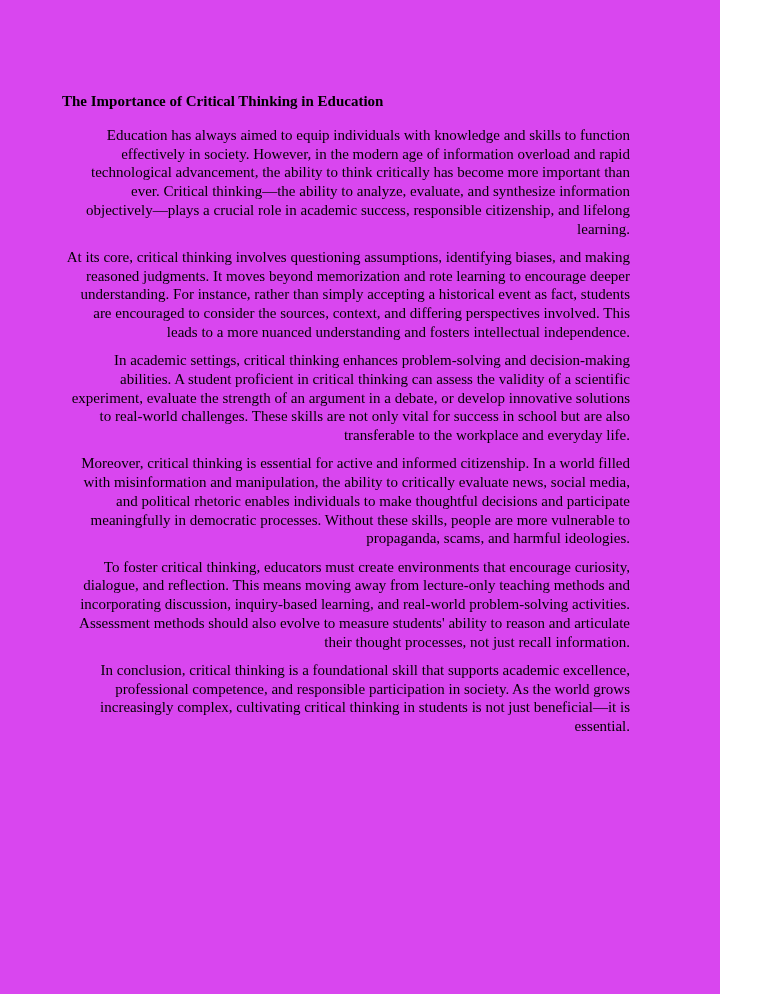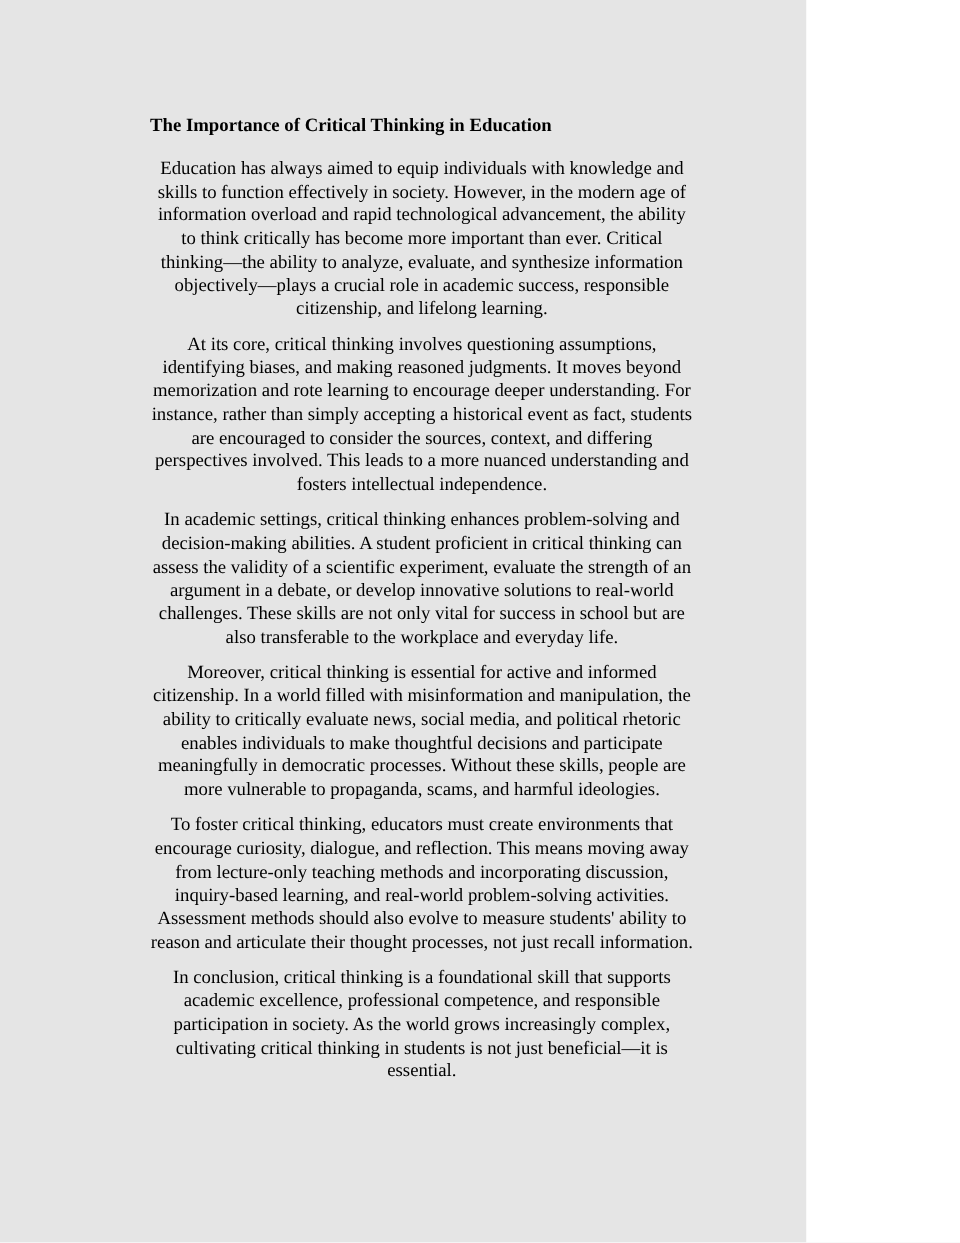--- a/index.html
+++ b/index.html
@@ -7,37 +7,37 @@
     padding: 0;
     background: #ffffff;
   }
   body {
     width: 768px;
     height: 994px;
     overflow: hidden;
   }
   .page {
     box-sizing: border-box;
-    width: 645px;
+    width: 720px;
     height: 994px;
-    background: #e5e5e5;
-    padding: 92px 90px 0 120px;
+    background: #d946ef;
+    padding: 92px 90px 0 62px;
     font-family: "Liberation Serif", "DejaVu Serif", serif;
     font-size: 15px;
     line-height: 18.75px;
     color: #000000;
   }
   .doc-title {
     font-size: 15px;
     font-weight: bold;
     margin: 0 0 15px 0;
   }
   .doc-paragraph {
     margin: 0 0 9.5px 0;
-    text-align: center;
+    text-align: right;
   }
 </style>
 </head>
 <body>
 
 <div class="page">
   <h1 class="doc-title">The Importance of Critical Thinking in Education</h1>
 
   <p class="doc-paragraph">Education has always aimed to equip individuals with knowledge and skills to function effectively in society. However, in the modern age of information overload and rapid technological advancement, the ability to think critically has become more important than ever. Critical thinking—the ability to analyze, evaluate, and synthesize information objectively—plays a crucial role in academic success, responsible citizenship, and lifelong learning.</p>
 

